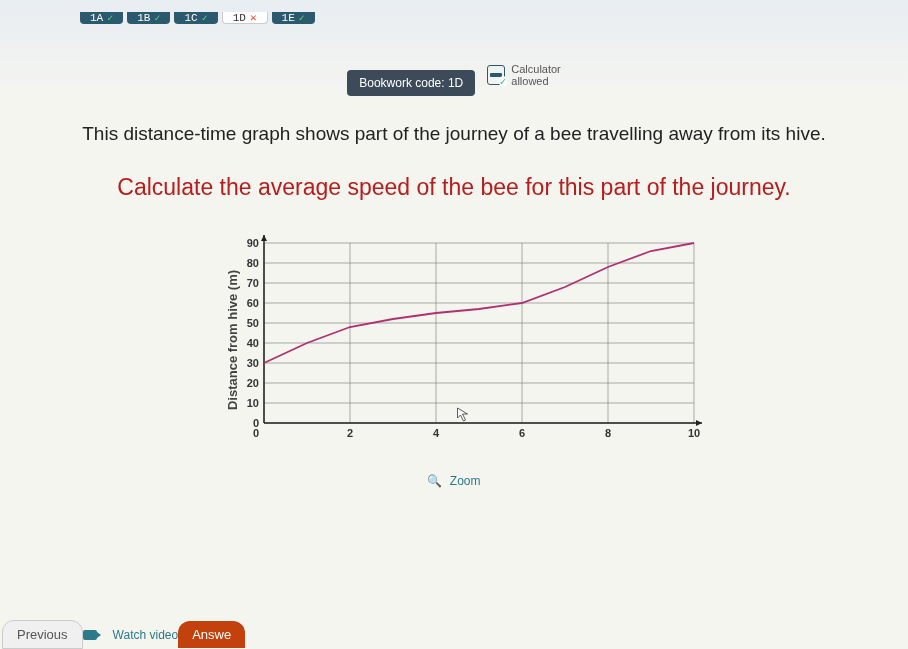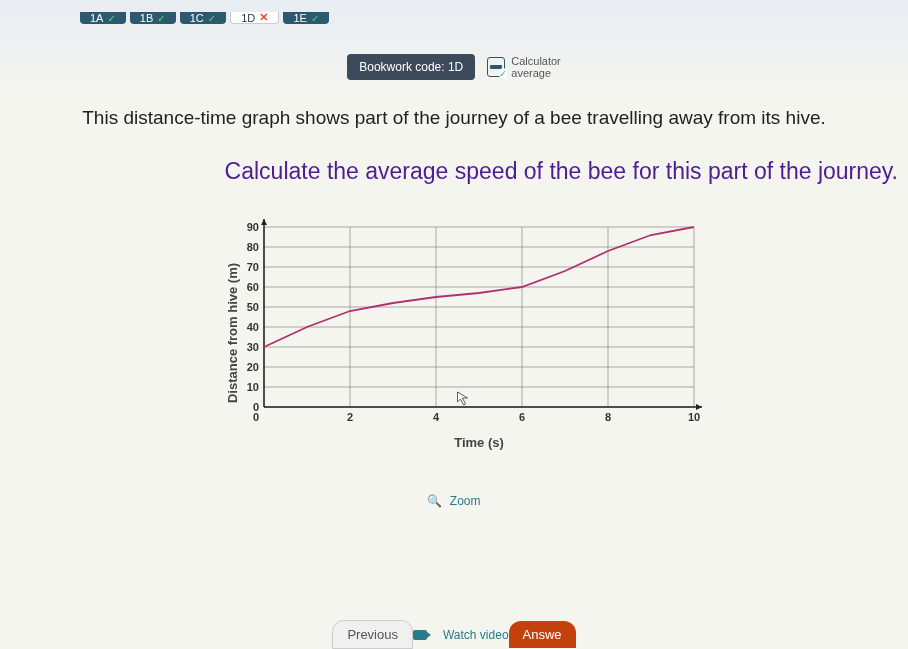--- a/index.html
+++ b/index.html
@@ -13,20 +13,21 @@
       width: 908px;
       height: 649px;
       position: relative;
       overflow: hidden;
     }
     .tabs {
       display: flex;
       gap: 4px;
       padding: 12px 0 0 80px;
       height: 24px;
+      font-family: Liberation Mono, monospace;
     }
     .tab {
       background: #2b5a6e;
       color: white;
       padding: 2px 10px;
       font-size: 11px;
       border-radius: 0 0 4px 4px;
       display: flex;
       align-items: center;
       gap: 4px;
@@ -52,20 +53,21 @@
       align-items: center;
       gap: 12px;
       margin-top: 30px;
     }
     .bookwork-badge {
       background: #3c4a5a;
       color: white;
       padding: 6px 12px;
       font-size: 12px;
       border-radius: 4px;
+      margin-top: 16px;
     }
     .calc-badge {
       display: flex;
       align-items: center;
       gap: 6px;
       font-size: 11px;
       color: #555;
     }
     .calc-icon {
       width: 18px;
@@ -95,23 +97,23 @@
       border-radius: 50%;
     }
     .question-text {
       text-align: center;
       font-size: 19px;
       color: #222;
       margin: 25px 10px 0;
       line-height: 1.35;
     }
     .instruction-text {
-      text-align: right;
+      text-align: center;
       font-size: 23px;
-      color: #4c1d95;
+      color: #b91c1c;
       margin: 25px 10px 0;
       line-height: 1.35;
     }
     .chart-area {
       margin: 30px auto 0;
       width: 540px;
       position: relative;
     }
     .y-label {
       position: absolute;
@@ -131,35 +133,35 @@
     .x-label {
       text-align: center;
       font-size: 13px;
       font-weight: bold;
       color: #444;
       margin-top: 4px;
       margin-left: 50px;
     }
     .zoom-link {
       text-align: center;
-      margin-top: 44px;
+      margin-top: 27px;
       font-size: 12px;
       color: #2b7a8a;
     }
     .zoom-link span:first-child {
       font-weight: bold;
       margin-right: 4px;
     }
     .bottom-bar {
       position: absolute;
       bottom: 0;
       left: 0;
       right: 0;
       display: flex;
-      justify-content: center;
+      justify-content: flex-start;
       align-items: center;
       padding: 0 2px;
     }
     .prev-btn, .answer-btn {
       padding: 6px 14px;
       font-size: 13px;
       border-radius: 12px 12px 0 0;
     }
     .prev-btn {
       background: #f0f0f0;
@@ -224,21 +226,21 @@
 </div>
 
 <div class="header-row">
   <div class="bookwork-badge">Bookwork code: 1D</div>
   <div class="calc-badge">
     <div class="calc-icon">
       <span class="calc-check">✓</span>
     </div>
     <div>
       <div>Calculator</div>
-      <div>average</div>
+      <div>allowed</div>
     </div>
   </div>
 </div>
 
 <div class="question-text">This distance-time graph shows part of the journey of a bee travelling away from its hive.</div>
 <div class="instruction-text">
   <span>Calculate the average speed of the bee for this part of the journey.</span><br>
 </div>
 
 <div class="chart-area">
@@ -278,21 +280,20 @@
         <text x="25" y="204" text-anchor="end" font-size="11" fill="#333" font-weight="bold">0</text>
         <text x="116" y="204" text-anchor="middle" font-size="11" fill="#333" font-weight="bold">2</text>
         <text x="202" y="204" text-anchor="middle" font-size="11" fill="#333" font-weight="bold">4</text>
         <text x="288" y="204" text-anchor="middle" font-size="11" fill="#333" font-weight="bold">6</text>
         <text x="374" y="204" text-anchor="middle" font-size="11" fill="#333" font-weight="bold">8</text>
         <text x="460" y="204" text-anchor="middle" font-size="11" fill="#333" font-weight="bold">10</text>
         <path d="M30,130 L73,110 L116,94 L159,86.00000000000001 L202,79.99999999999999 L245,76 L288,70 L331,54 L374,34 L417,18 L460,10 " fill="none" stroke="#b03070" stroke-width="1.8"></path>
         <path d="M 223.5 175 l 0 10 l 3 -3 l 3 6 l 2 -1 l -3 -6 l 5 0 z" fill="#fff" stroke="#333" stroke-width="0.8"></path>
       </svg>
   </div>
-  <div class="x-label">Time (s)</div>
 </div>
 
 <div class="zoom-link">
   <span>🔍</span>
   <span>Zoom</span>
 </div>
 
 <div class="bottom-bar">
   <div class="prev-btn">Previous</div>
   <div class="watch-video">

